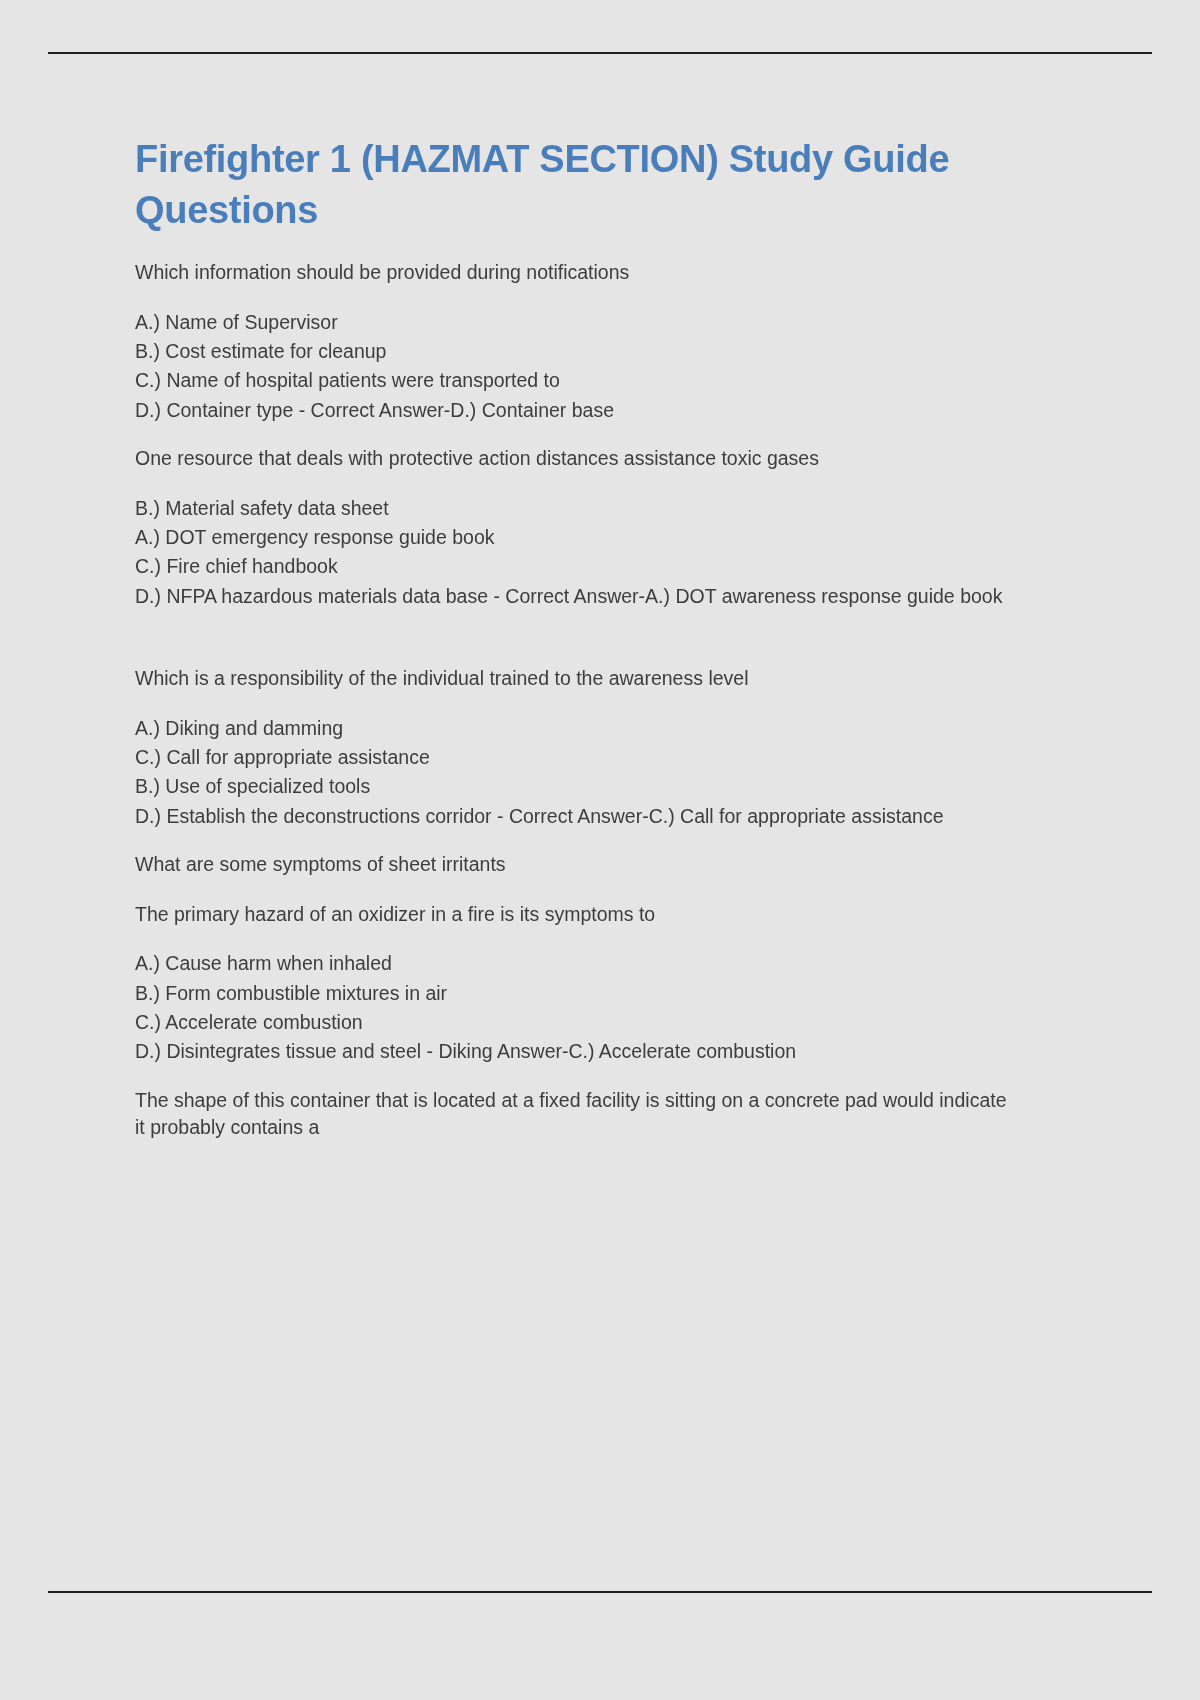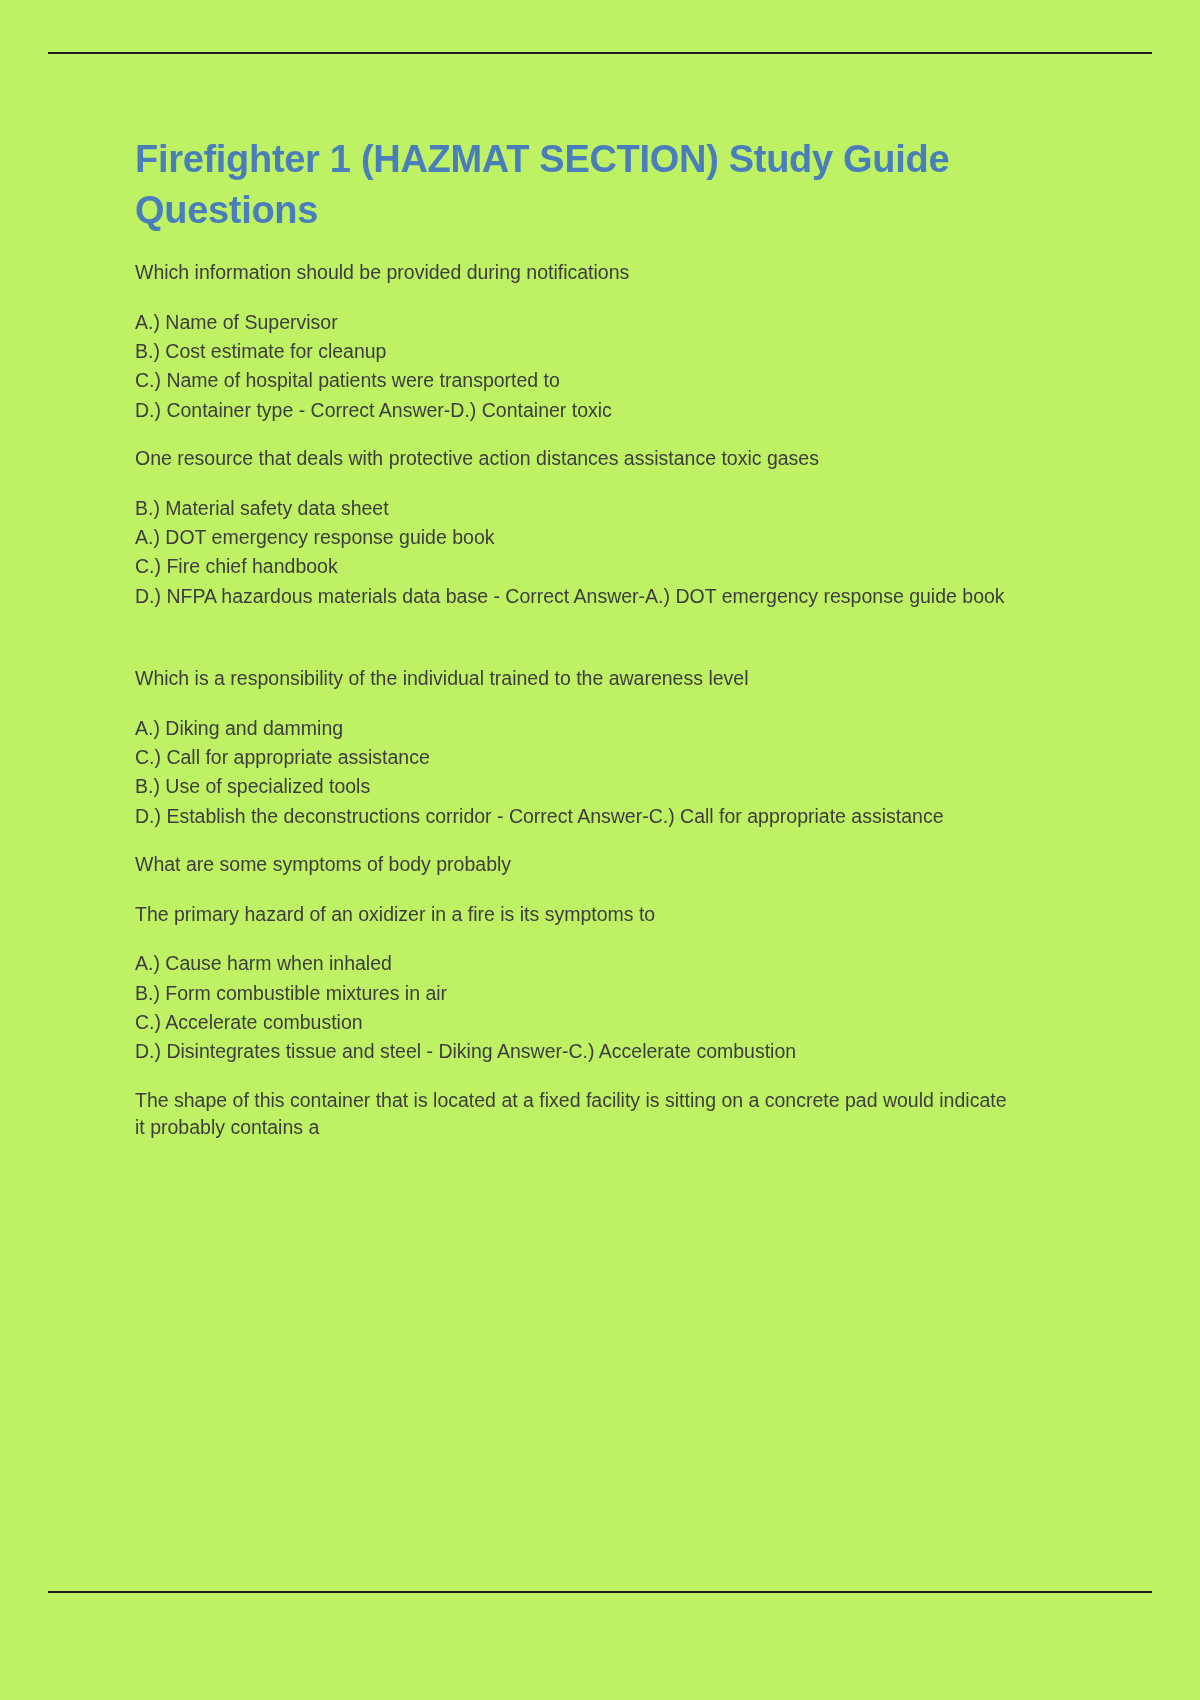--- a/index.html
+++ b/index.html
@@ -9,21 +9,21 @@
     background: #ffffff;
   }
   body {
     font-family: "Liberation Sans", sans-serif;
     color: #3d3d3d;
   }
   .page {
     position: relative;
     width: 1200px;
     height: 1700px;
-    background: #bef264;
+    background: #e5e5e5;
     box-sizing: border-box;
     overflow: hidden;
   }
   .rule {
     position: absolute;
     left: 48px;
     right: 48px;
     height: 0;
     border-top: 2px solid #231f20;
   }
@@ -81,46 +81,46 @@
   <div class="content">
 
     <h1 class="doc-title">Firefighter 1 (HAZMAT SECTION) Study Guide Questions</h1>
 
     <div class="question-block">
       <p class="q-stem">Which information should be provided during notifications</p>
       <ul class="q-options">
         <li>A.) Name of Supervisor</li>
         <li>B.) Cost estimate for cleanup</li>
         <li>C.) Name of hospital patients were transported to</li>
-        <li>D.) Container type - Correct Answer-D.) Container toxic</li>
+        <li>D.) Container type - Correct Answer-D.) Container base</li>
       </ul>
     </div>
 
     <div class="question-block gap-large">
       <p class="q-stem">One resource that deals with protective action distances assistance toxic gases</p>
       <ul class="q-options">
         <li>B.) Material safety data sheet</li>
         <li>A.) DOT emergency response guide book</li>
         <li>C.) Fire chief handbook</li>
-        <li>D.) NFPA hazardous materials data base - Correct Answer-A.) DOT emergency response guide book</li>
+        <li>D.) NFPA hazardous materials data base - Correct Answer-A.) DOT awareness response guide book</li>
       </ul>
     </div>
 
     <div class="question-block">
       <p class="q-stem">Which is a responsibility of the individual trained to the awareness level</p>
       <ul class="q-options">
         <li>A.) Diking and damming</li>
         <li>C.) Call for appropriate assistance</li>
         <li>B.) Use of specialized tools</li>
         <li>D.) Establish the deconstructions corridor - Correct Answer-C.) Call for appropriate assistance</li>
       </ul>
     </div>
 
     <div class="question-block">
-      <p class="q-stem">What are some symptoms of body probably</p>
+      <p class="q-stem">What are some symptoms of sheet irritants</p>
     </div>
 
     <div class="question-block">
       <p class="q-stem">The primary hazard of an oxidizer in a fire is its symptoms to</p>
       <ul class="q-options">
         <li>A.) Cause harm when inhaled</li>
         <li>B.) Form combustible mixtures in air</li>
         <li>C.) Accelerate combustion</li>
         <li>D.) Disintegrates tissue and steel - Diking Answer-C.) Accelerate combustion</li>
       </ul>

